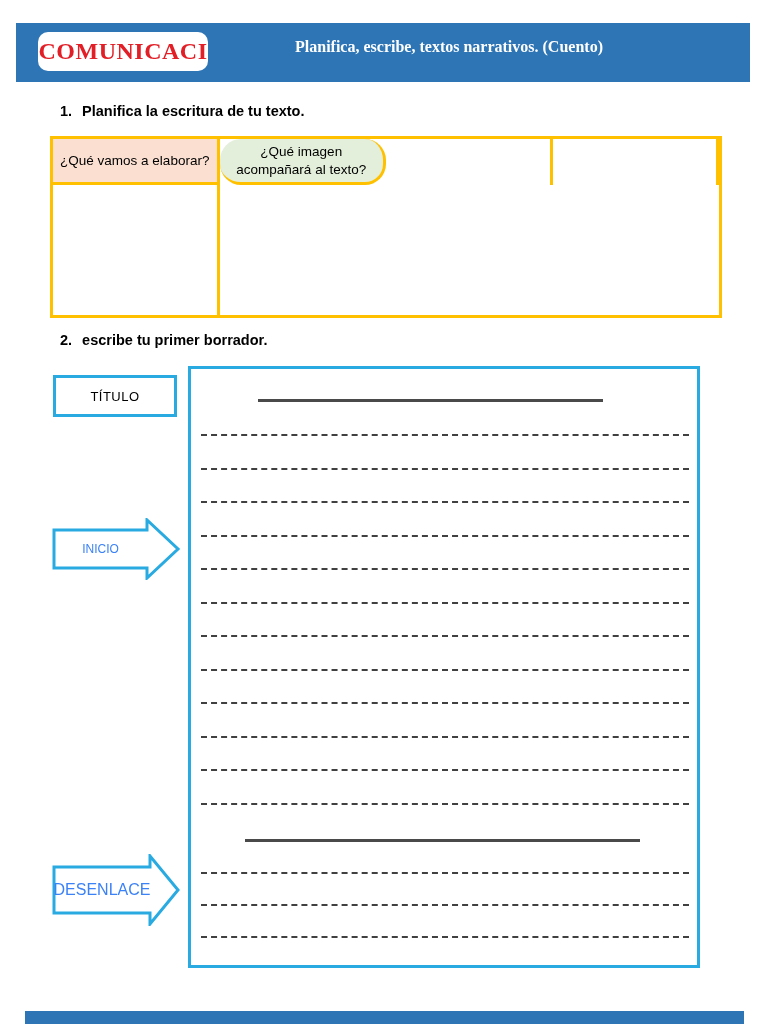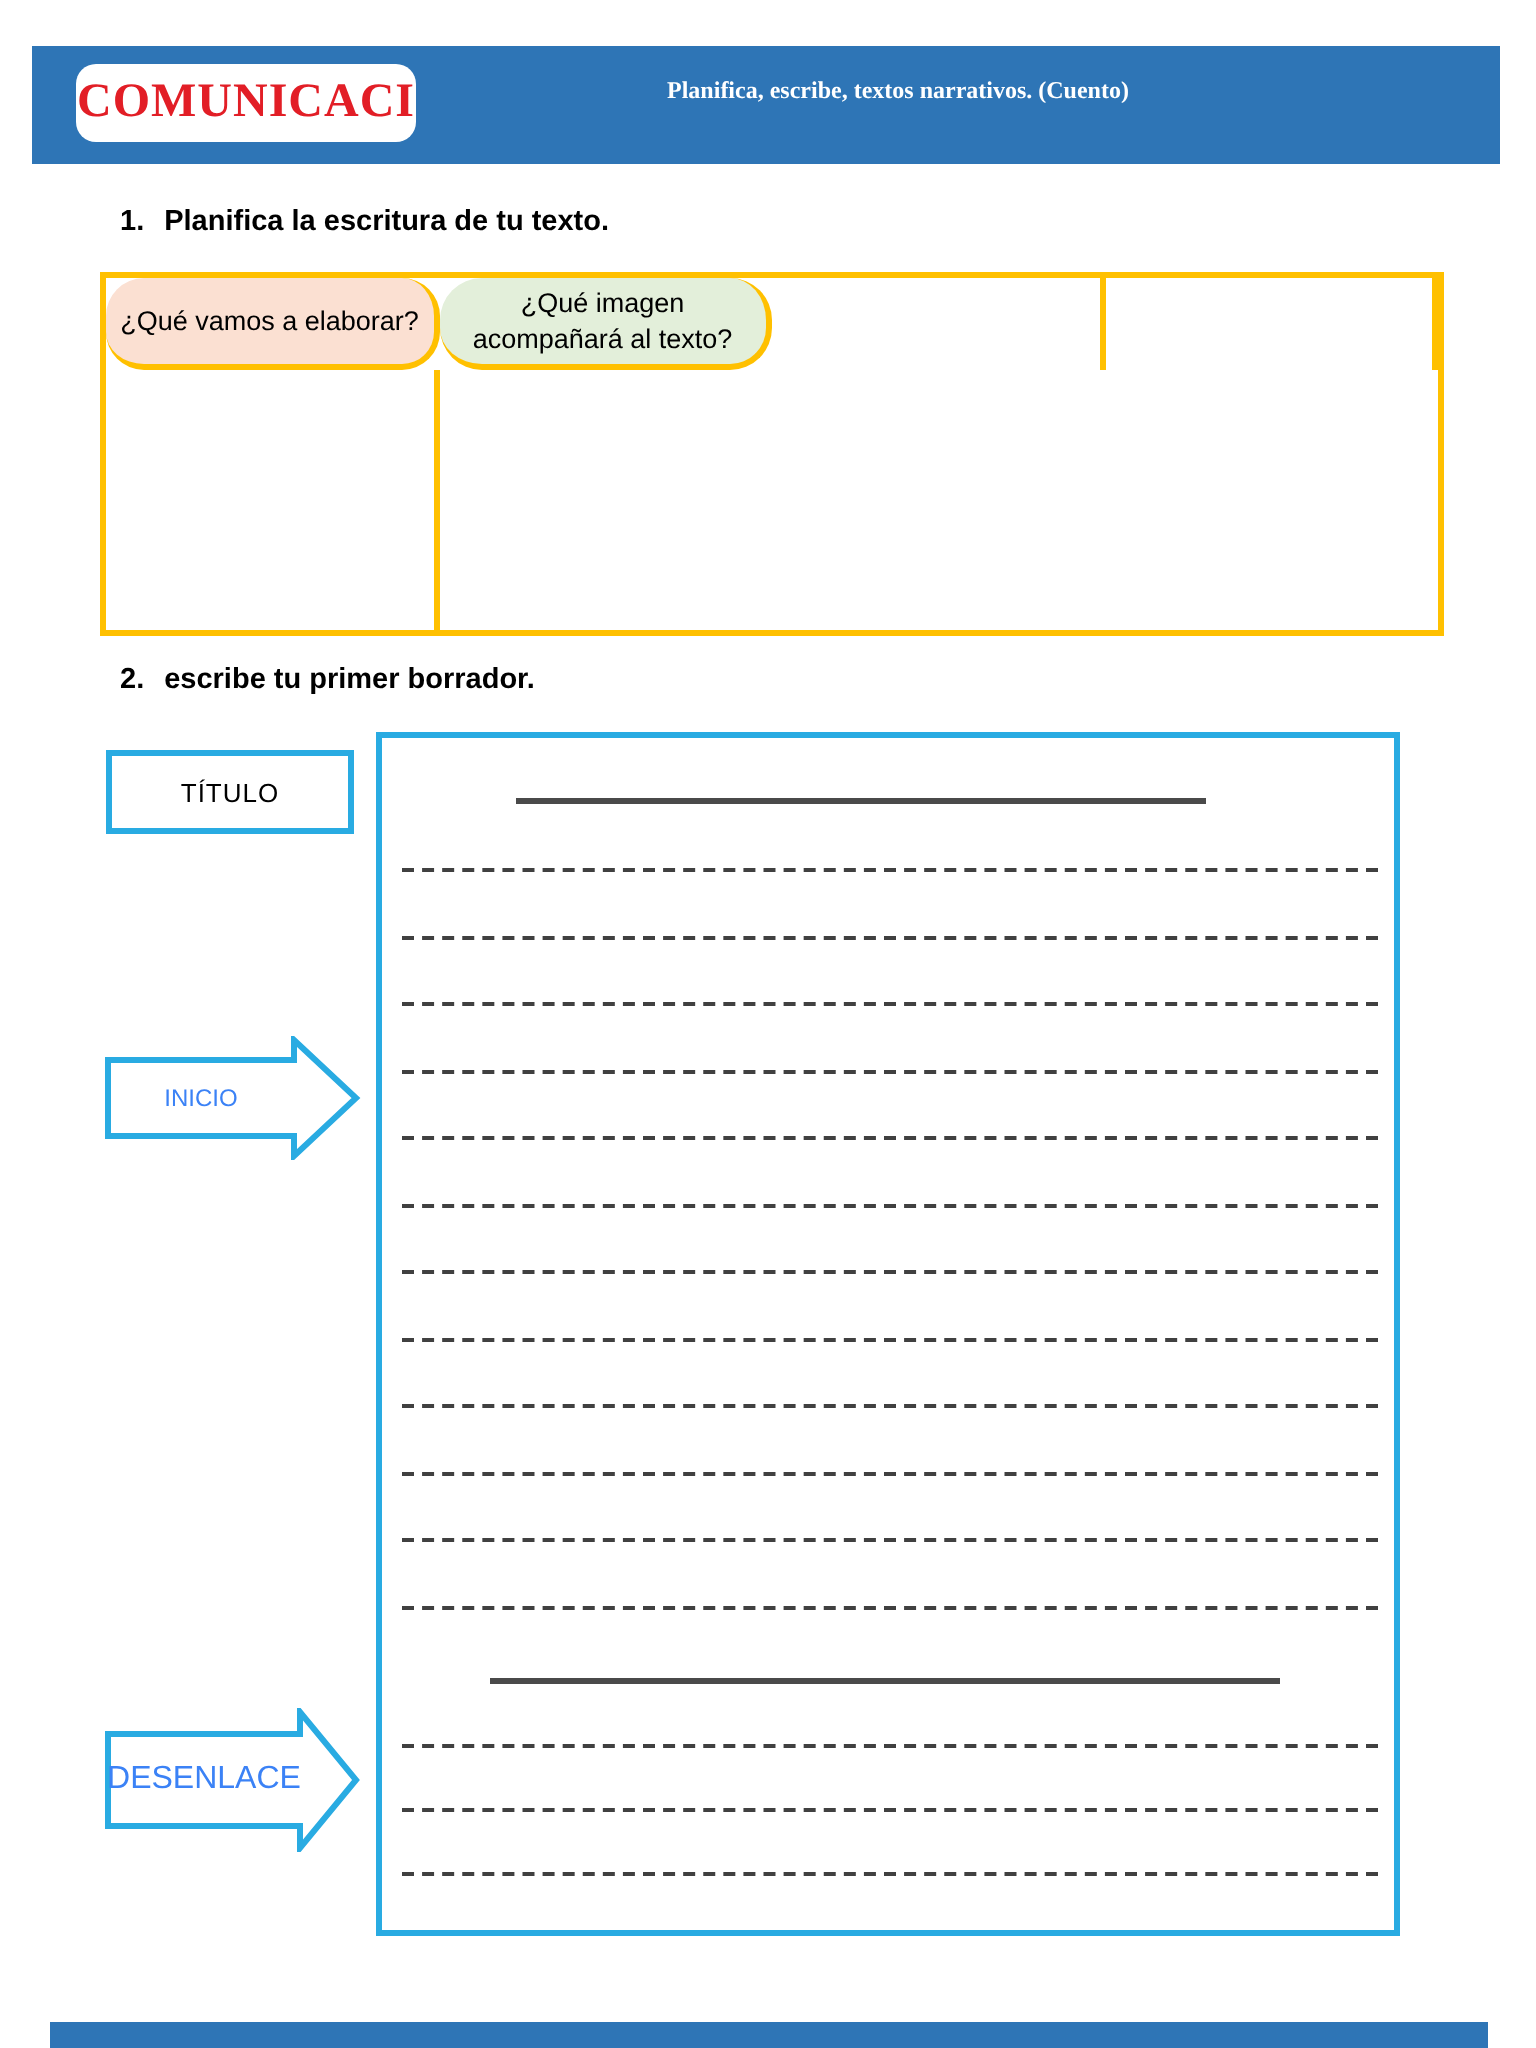--- a/index.html
+++ b/index.html
@@ -15,21 +15,21 @@
         font-family:"Liberation Sans",sans-serif;color:#1a1a1a;overflow:hidden}
 
   
   .header-bar{position:absolute;left:16px;top:23px;width:734px;height:59px;
               background:var(--header-blue)}
   .badge{position:absolute;left:22px;top:9px;width:170px;height:39px;background:#fff;
          border-radius:10px;display:flex;align-items:center;justify-content:center}
   .badge span{font-family:"Liberation Serif",serif;font-weight:bold;font-size:24px;
               color:var(--badge-red);letter-spacing:.5px}
   .header-title{position:absolute;left:238px;top:15px;width:390px;text-align:center;
-                font-family:"Liberation Serif",serif;font-weight:bold;font-size:12px;
+                font-family:"Liberation Serif",serif;font-weight:bold;font-size:16px;
                 color:#fff}
 
   
   .step{position:absolute;display:flex;gap:10px;font-weight:bold;font-size:14.5px;color:#000}
   .step-1{left:60px;top:103px}
   .step-2{left:60px;top:332px}
 
   
   .planner{position:absolute;left:50px;top:136px;width:672px;height:182px;
            border:3px solid var(--table-border);display:grid;
@@ -82,21 +82,21 @@
     </div>
     <div class="header-title">Planifica, escribe, textos narrativos. (Cuento)</div>
   </div>
 
   <div class="step step-1">
     <span>1.</span>
     <span>Planifica la escritura de tu texto.</span>
   </div>
 
   <div class="planner">
-    <div class="hcell" style="background: rgb(251, 224, 210); border-radius: 19px;">
+    <div class="hcell" style="background: rgb(251, 224, 210);">
       <span>¿Qué vamos a elaborar?</span>
     </div>
     <div class="hcell" style="background: rgb(227, 239, 218); border-radius: 21px;">
       <span>¿Qué imagen acompañará al texto?</span>
     </div>
     <div class="bcell"></div>
     <div class="bcell"></div>
     <div class="bcell"></div>
     <div class="bcell"></div>
   </div>

